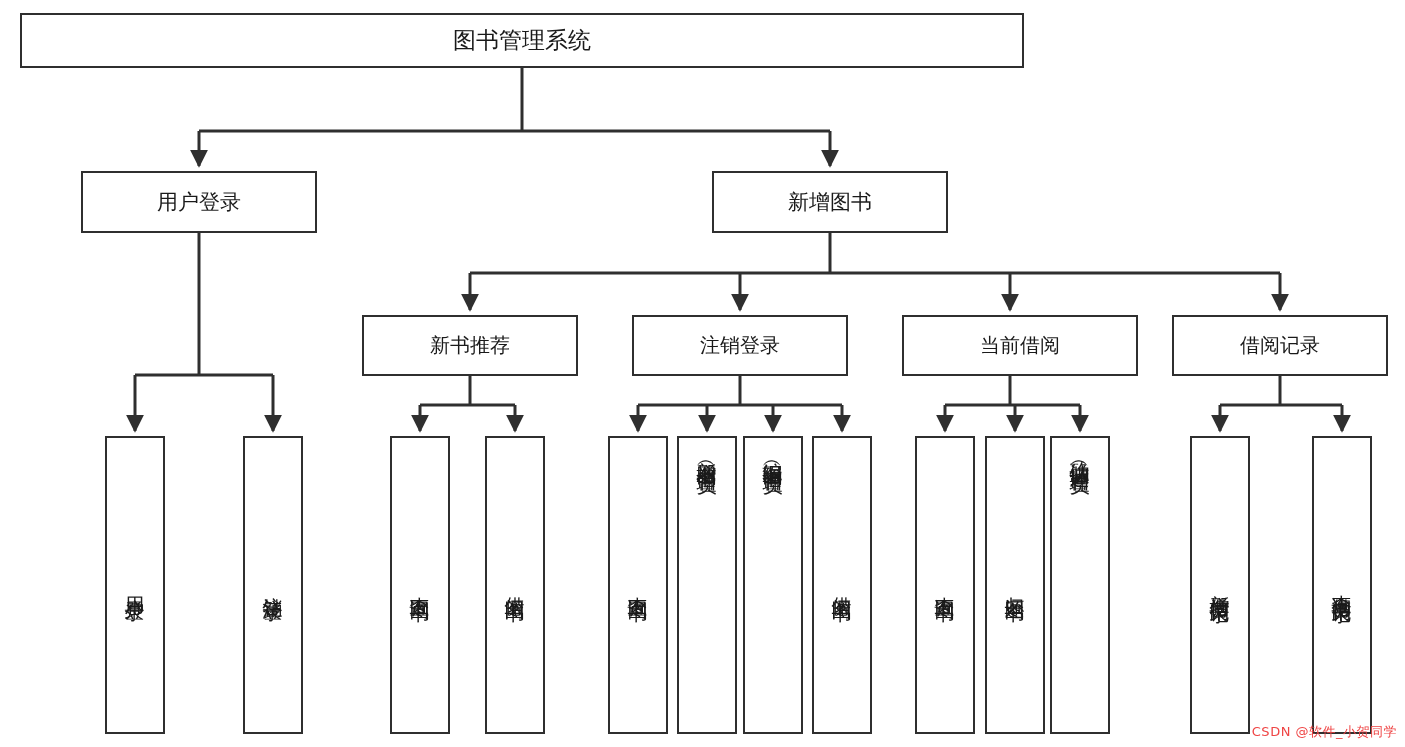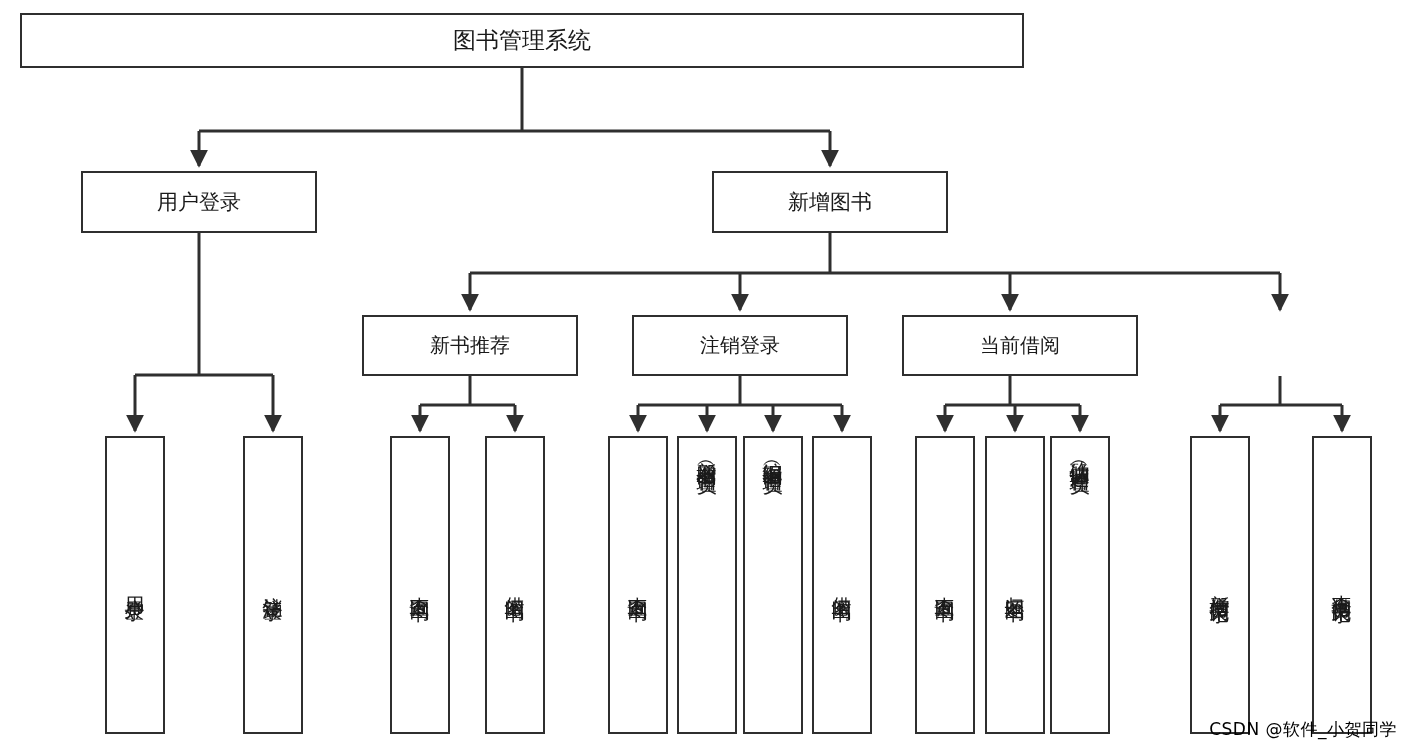--- a/index.html
+++ b/index.html
@@ -61,22 +61,22 @@
     white-space: nowrap;
   }
   
   .node.leaf.short {
     align-items: center;
   }
   #watermark {
     position: absolute;
     right: 8px;
     bottom: 6px;
-    font-size: 17px;
-    color: #000000;
+    font-size: 13px;
+    color: #ef4444;
     letter-spacing: 0.5px;
     white-space: nowrap;
     z-index: 3;
   }
 </style>
 </head>
 <body>
 
 <div id="canvas">
 
@@ -144,20 +144,23 @@
 
   <div class="node lvl3" style="left:362px; top:315px; width:216px; height:61px;">
     <span class="htext">新书推荐</span>
   </div>
   <div class="node lvl3" style="left:632px; top:315px; width:216px; height:61px;">
     <span class="htext">注销登录</span>
   </div>
   <div class="node lvl3" style="left:902px; top:315px; width:236px; height:61px;">
     <span class="htext">当前借阅</span>
   </div>
+  <div class="node lvl3" style="left:1172px; top:315px; width:216px; height:61px;">
+    <span class="htext">借阅记录</span>
+  </div>
 
   <div class="node leaf short" style="left:105px; top:436px; width:60px; height:298px;">
     <span class="vtext">用户登录</span>
   </div>
   <div class="node leaf short" style="left:243px; top:436px; width:60px; height:298px;">
     <span class="vtext">注销登录</span>
   </div>
   <div class="node leaf short" style="left:390px; top:436px; width:60px; height:298px;">
     <span class="vtext">查询图书</span>
   </div>

